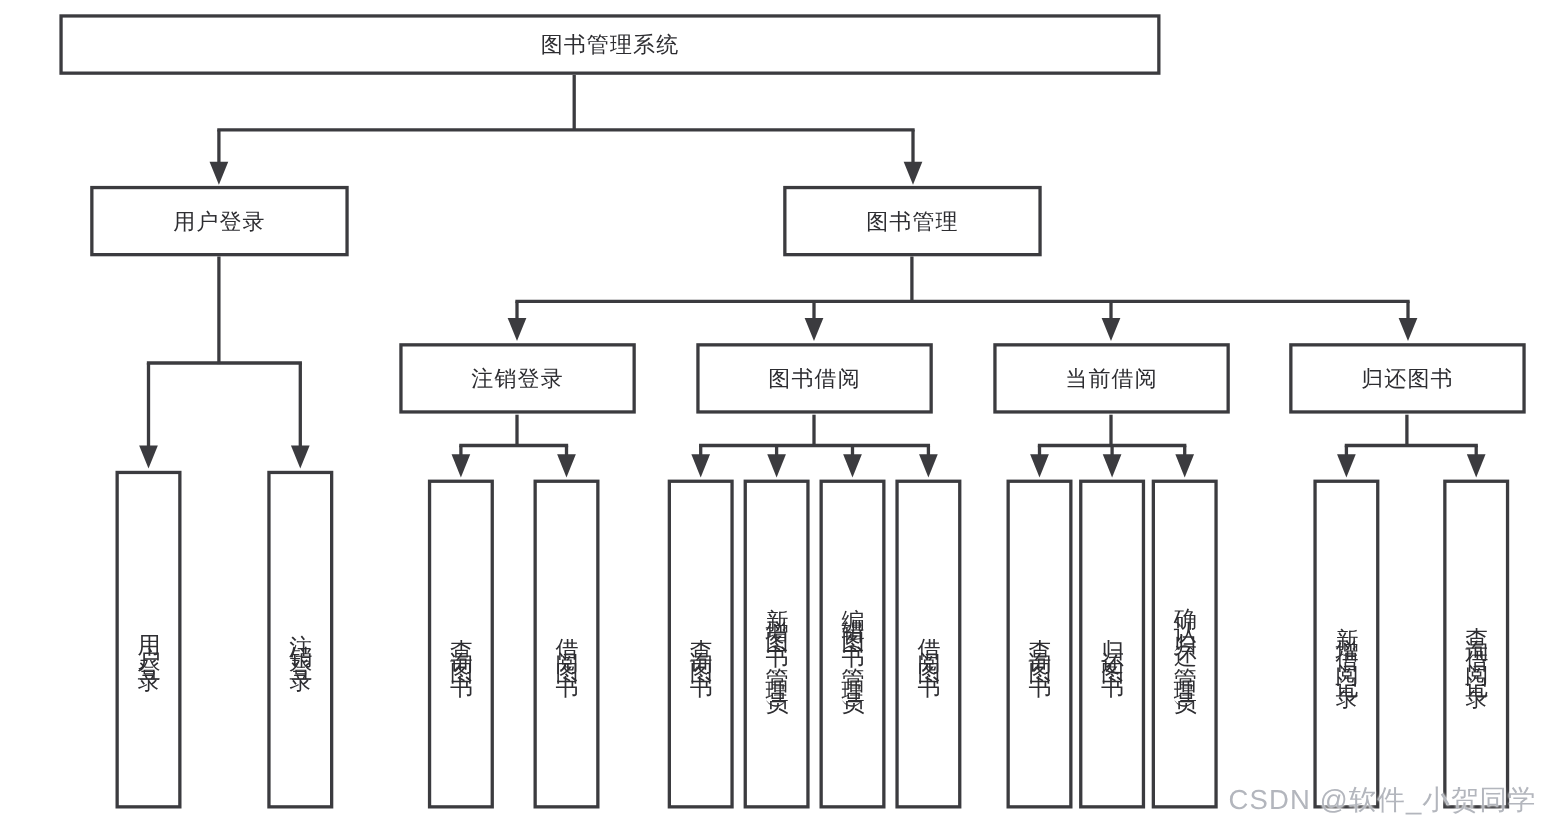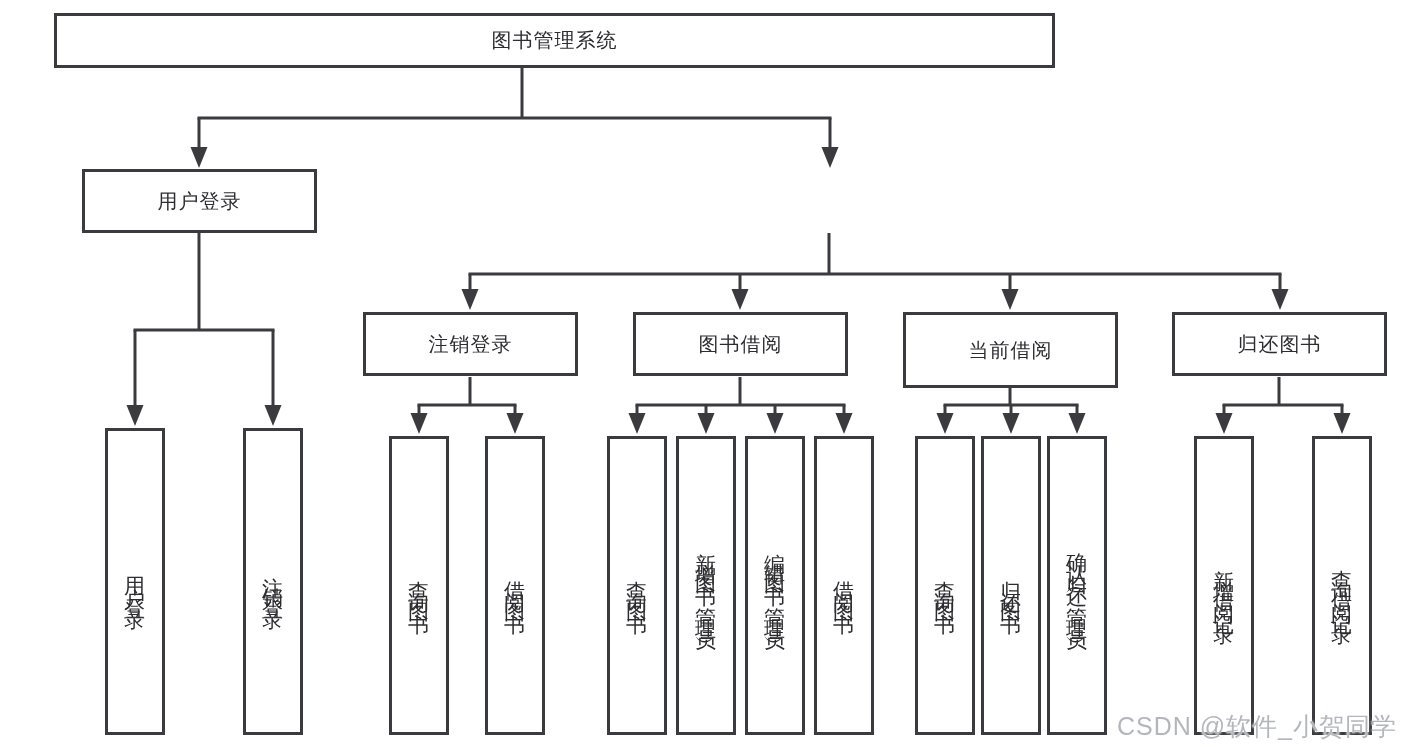--- a/index.html
+++ b/index.html
@@ -127,28 +127,31 @@
     </g>
   </svg>
 
   <div class="node" style="left:22px; top:13px; width:1001px; height:55px;margin-left:32px;">
     <span>图书管理系统</span>
   </div>
 
   <div class="node" style="left:82px; top:169px; width:235px; height:64px;">
     <span>用户登录</span>
   </div>
+  <div class="node" style="left:712px; top:169px; width:235px; height:64px;">
+    <span>图书管理</span>
+  </div>
 
   <div class="node" style="left:363px; top:312px; width:215px; height:64px;">
     <span>注销登录</span>
   </div>
   <div class="node" style="left:633px; top:312px; width:215px; height:64px;">
     <span>图书借阅</span>
   </div>
-  <div class="node" style="left:903px; top:312px; width:215px; height:76px;">
+  <div class="node" style="left:903px; top:312px; width:215px; height:64px;">
     <span>当前借阅</span>
   </div>
   <div class="node" style="left:1172px; top:312px; width:215px; height:64px;">
     <span>归还图书</span>
   </div>
 
   <div class="node leaf" style="left:105px; top:428px; width:60px; height:307px;">
     <span class="vtext">用户登录</span>
   </div>
   <div class="node leaf" style="left:243px; top:428px; width:60px; height:307px;">

